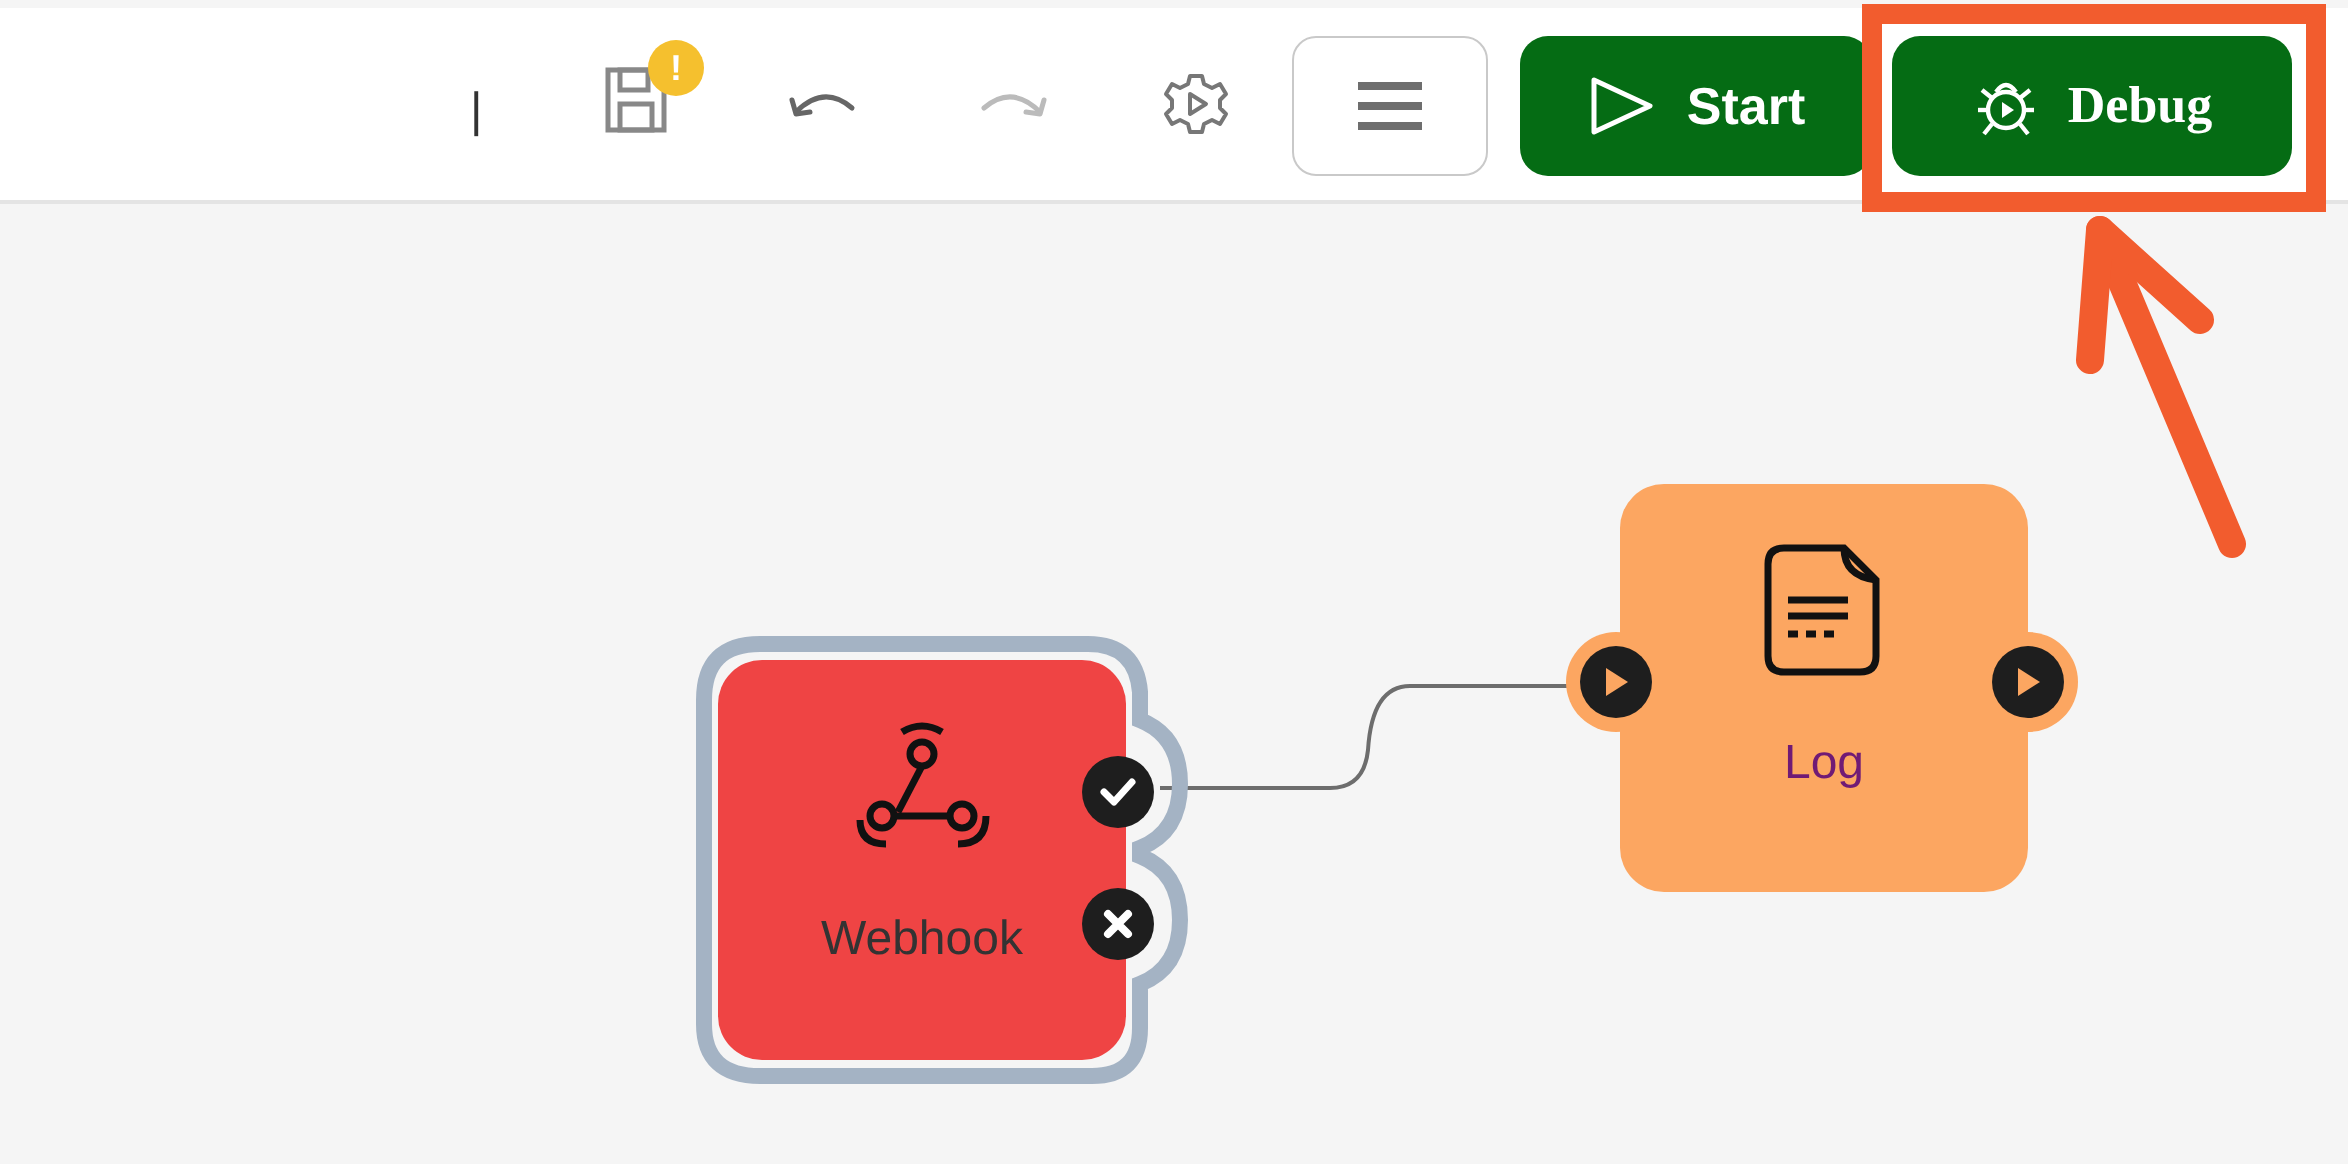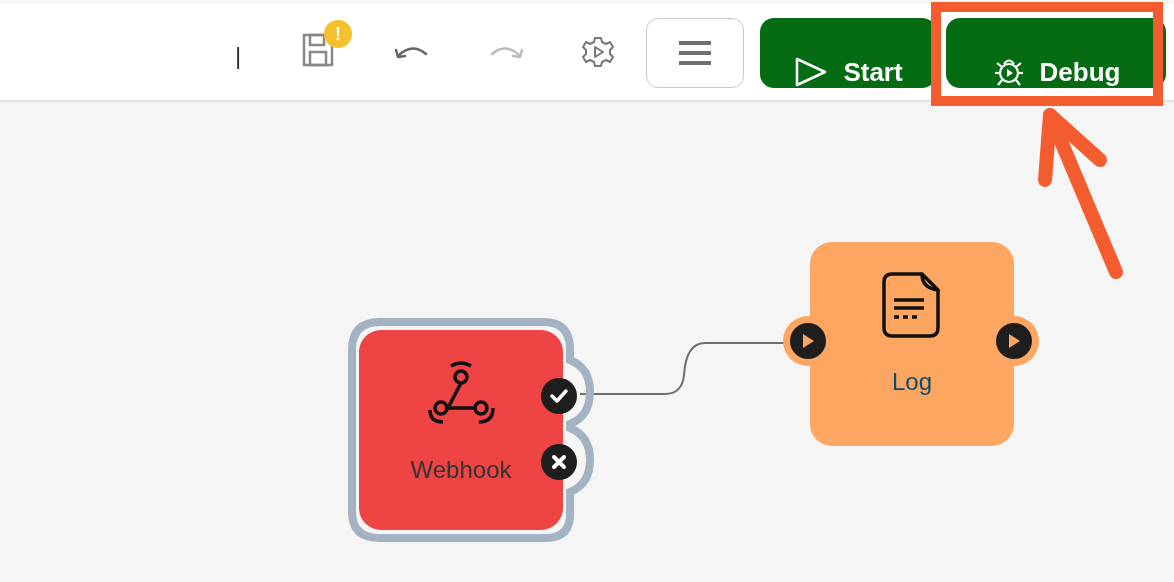--- a/index.html
+++ b/index.html
@@ -11,39 +11,39 @@
   .sep { position: absolute; left: 235px; top: 38px; font-size: 24px; color: #333; }
 
   .icon-btn { position: absolute; display: flex; align-items: center; justify-content: center; cursor: pointer; }
   .save-btn { left: 296px; top: 28px; width: 44px; height: 44px; }
   .badge { position: absolute; left: 324px; top: 20px; width: 28px; height: 28px; border-radius: 50%; background: #f5c02e; color: #fff; font-weight: bold; font-size: 18px; display: flex; align-items: center; justify-content: center; }
   .undo-btn { left: 390px; top: 32px; width: 44px; height: 40px; }
   .redo-btn { left: 484px; top: 32px; width: 44px; height: 40px; }
   .settings-btn { left: 578px; top: 30px; width: 40px; height: 44px; }
   .menu-btn { left: 646px; top: 18px; width: 98px; height: 70px; border: 1.5px solid #c9c9c9; border-radius: 12px; background: #fff; }
 
-  .green-btn { position: absolute; top: 18px; height: 70px; border-radius: 14px; background: #056c14; color: #fff; display: flex; align-items: flex-end; justify-content: center; gap: 14px; font-size: 26px; font-weight: bold; cursor: pointer; }
+  .green-btn { position: absolute; top: 18px; height: 70px; border-radius: 14px; background: #056c14; color: #fff; display: flex; align-items: center; justify-content: center; gap: 14px; font-size: 26px; font-weight: bold; cursor: pointer; }
   .start-btn { left: 760px; width: 176px; }
-  .debug-btn { left: 946px; width: 220px; }
+  .debug-btn { left: 946px; width: 200px; font-family: Liberation Serif, serif; }
 
   .highlight { position: absolute; left: 931px; top: 2px; width: 232px; height: 104px; border: 10px solid #f25c2e; pointer-events: none; }
   .arrow { position: absolute; left: 1010px; top: 100px; pointer-events: none; }
 
   .canvas-area { position: absolute; left: 0; top: 104px; width: 1174px; height: 478px; }
 
   .webhook-outline { position: absolute; left: 344px; top: 316px; width: 256px; height: 230px; }
   .webhook-node { position: absolute; left: 359px; top: 330px; width: 204px; height: 200px; background: #ef4444; border-radius: 22px; }
   .webhook-label { position: absolute; left: 0; width: 204px; top: 126px; text-align: center; font-size: 24px; color: #333; }
   .webhook-icon { position: absolute; left: 62px; top: 30px; }
   .port { position: absolute; border-radius: 50%; background: #1e1e1e; display: flex; align-items: center; justify-content: center; }
   .port-ok { left: 541px; top: 378px; width: 36px; height: 36px; }
   .port-err { left: 541px; top: 444px; width: 36px; height: 36px; }
 
   .log-node { position: absolute; left: 810px; top: 242px; width: 204px; height: 204px; background: #fca661; border-radius: 22px; }
-  .log-label { position: absolute; left: 0; width: 204px; top: 126px; text-align: center; font-size: 24px; color: #0c4a6e; }
+  .log-label { position: absolute; left: 0; width: 204px; top: 126px; text-align: center; font-size: 24px; color: #701a75; }
   .log-icon { position: absolute; left: 70px; top: 28px; }
   .port-bg { position: absolute; width: 50px; height: 50px; border-radius: 50%; background: #fca661; }
   .port-in-bg { left: 783px; top: 316px; }
   .port-out-bg { left: 989px; top: 316px; }
   .port-in { left: 790px; top: 323px; width: 36px; height: 36px; }
   .port-out { left: 996px; top: 323px; width: 36px; height: 36px; }
 
   .connector { position: absolute; left: 0; top: 0; pointer-events: none; }
 </style>
 </head>

